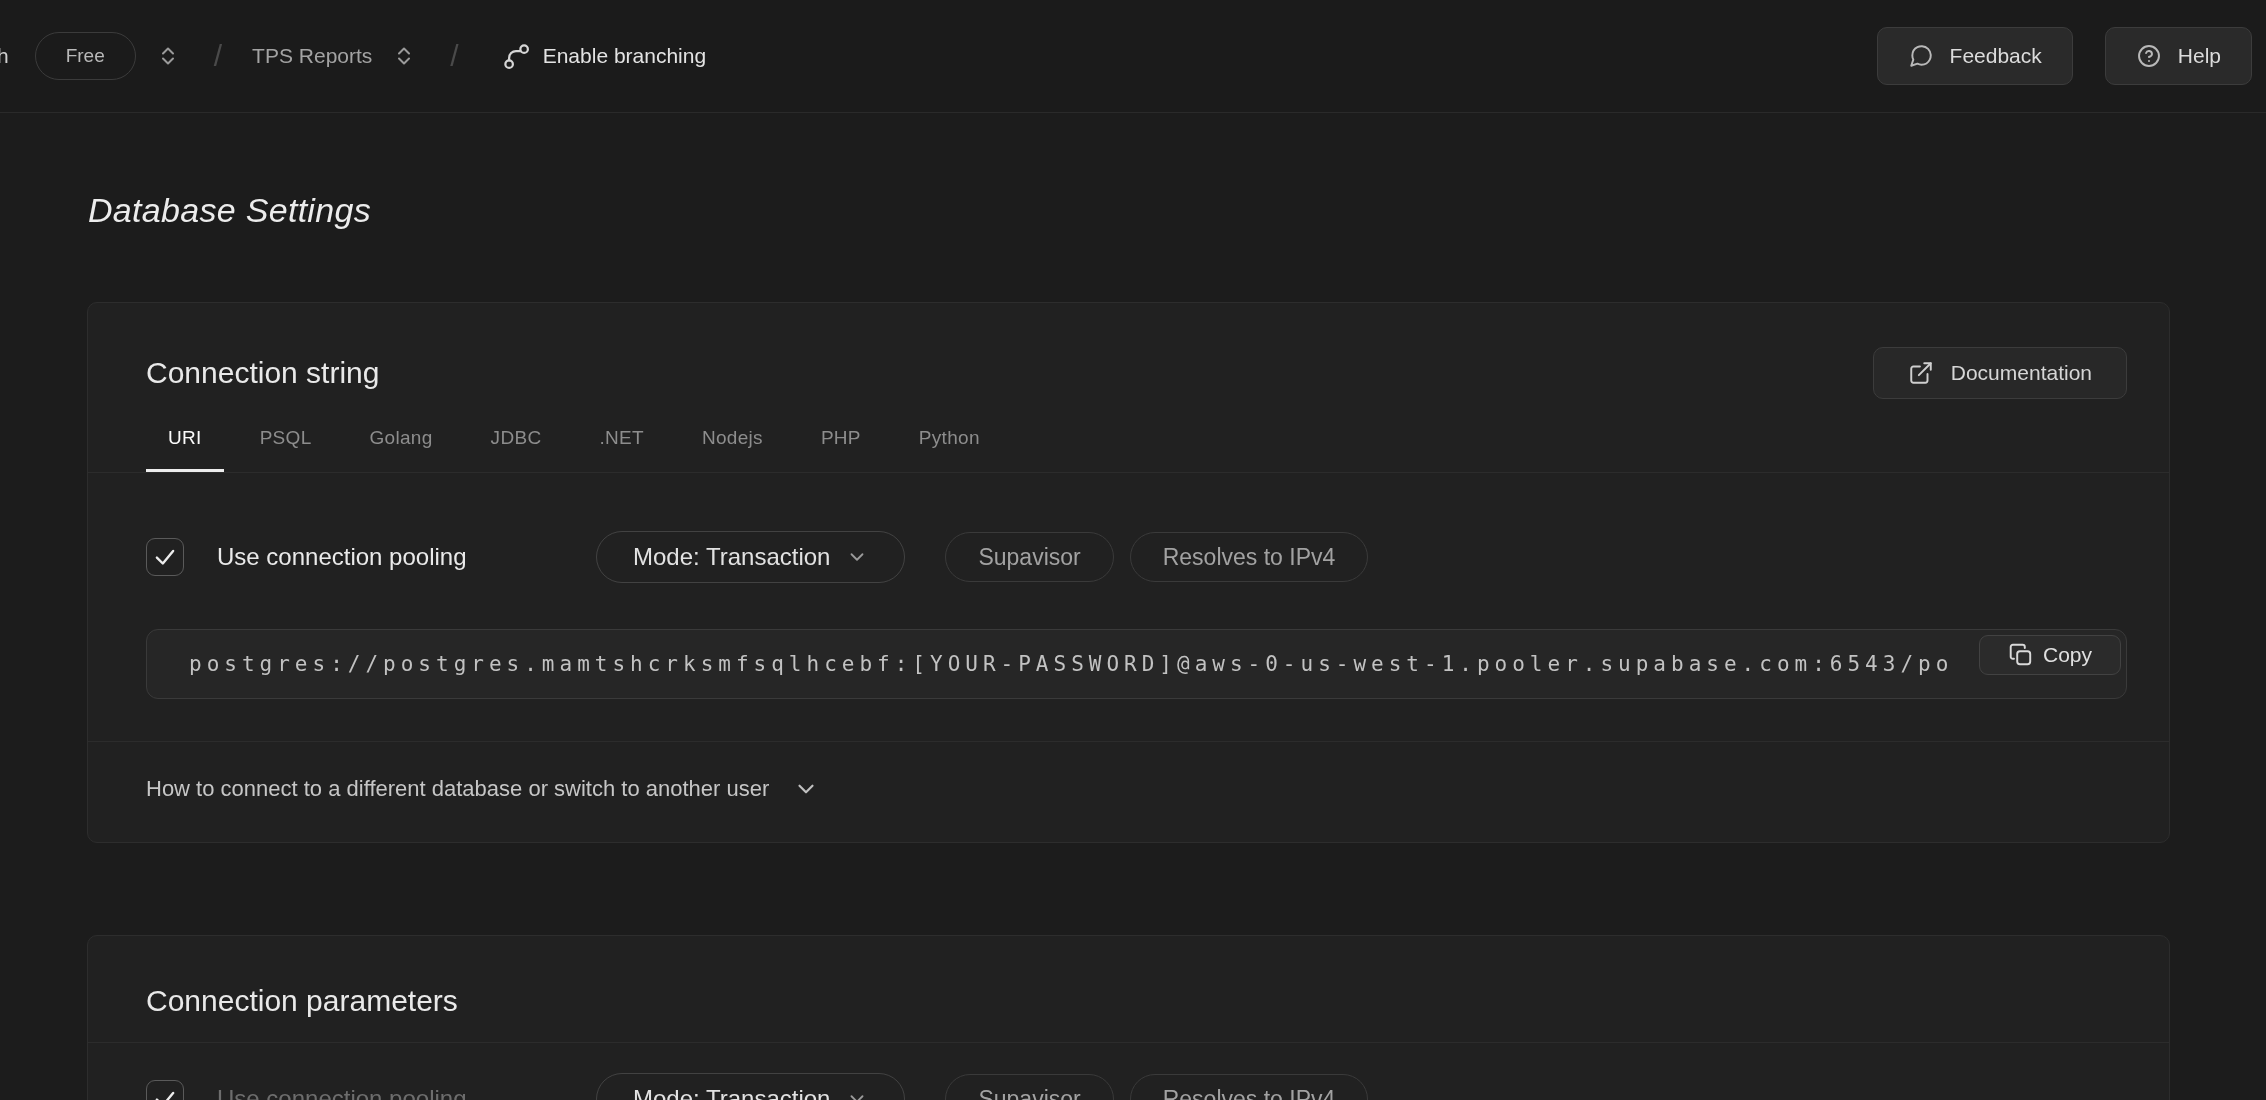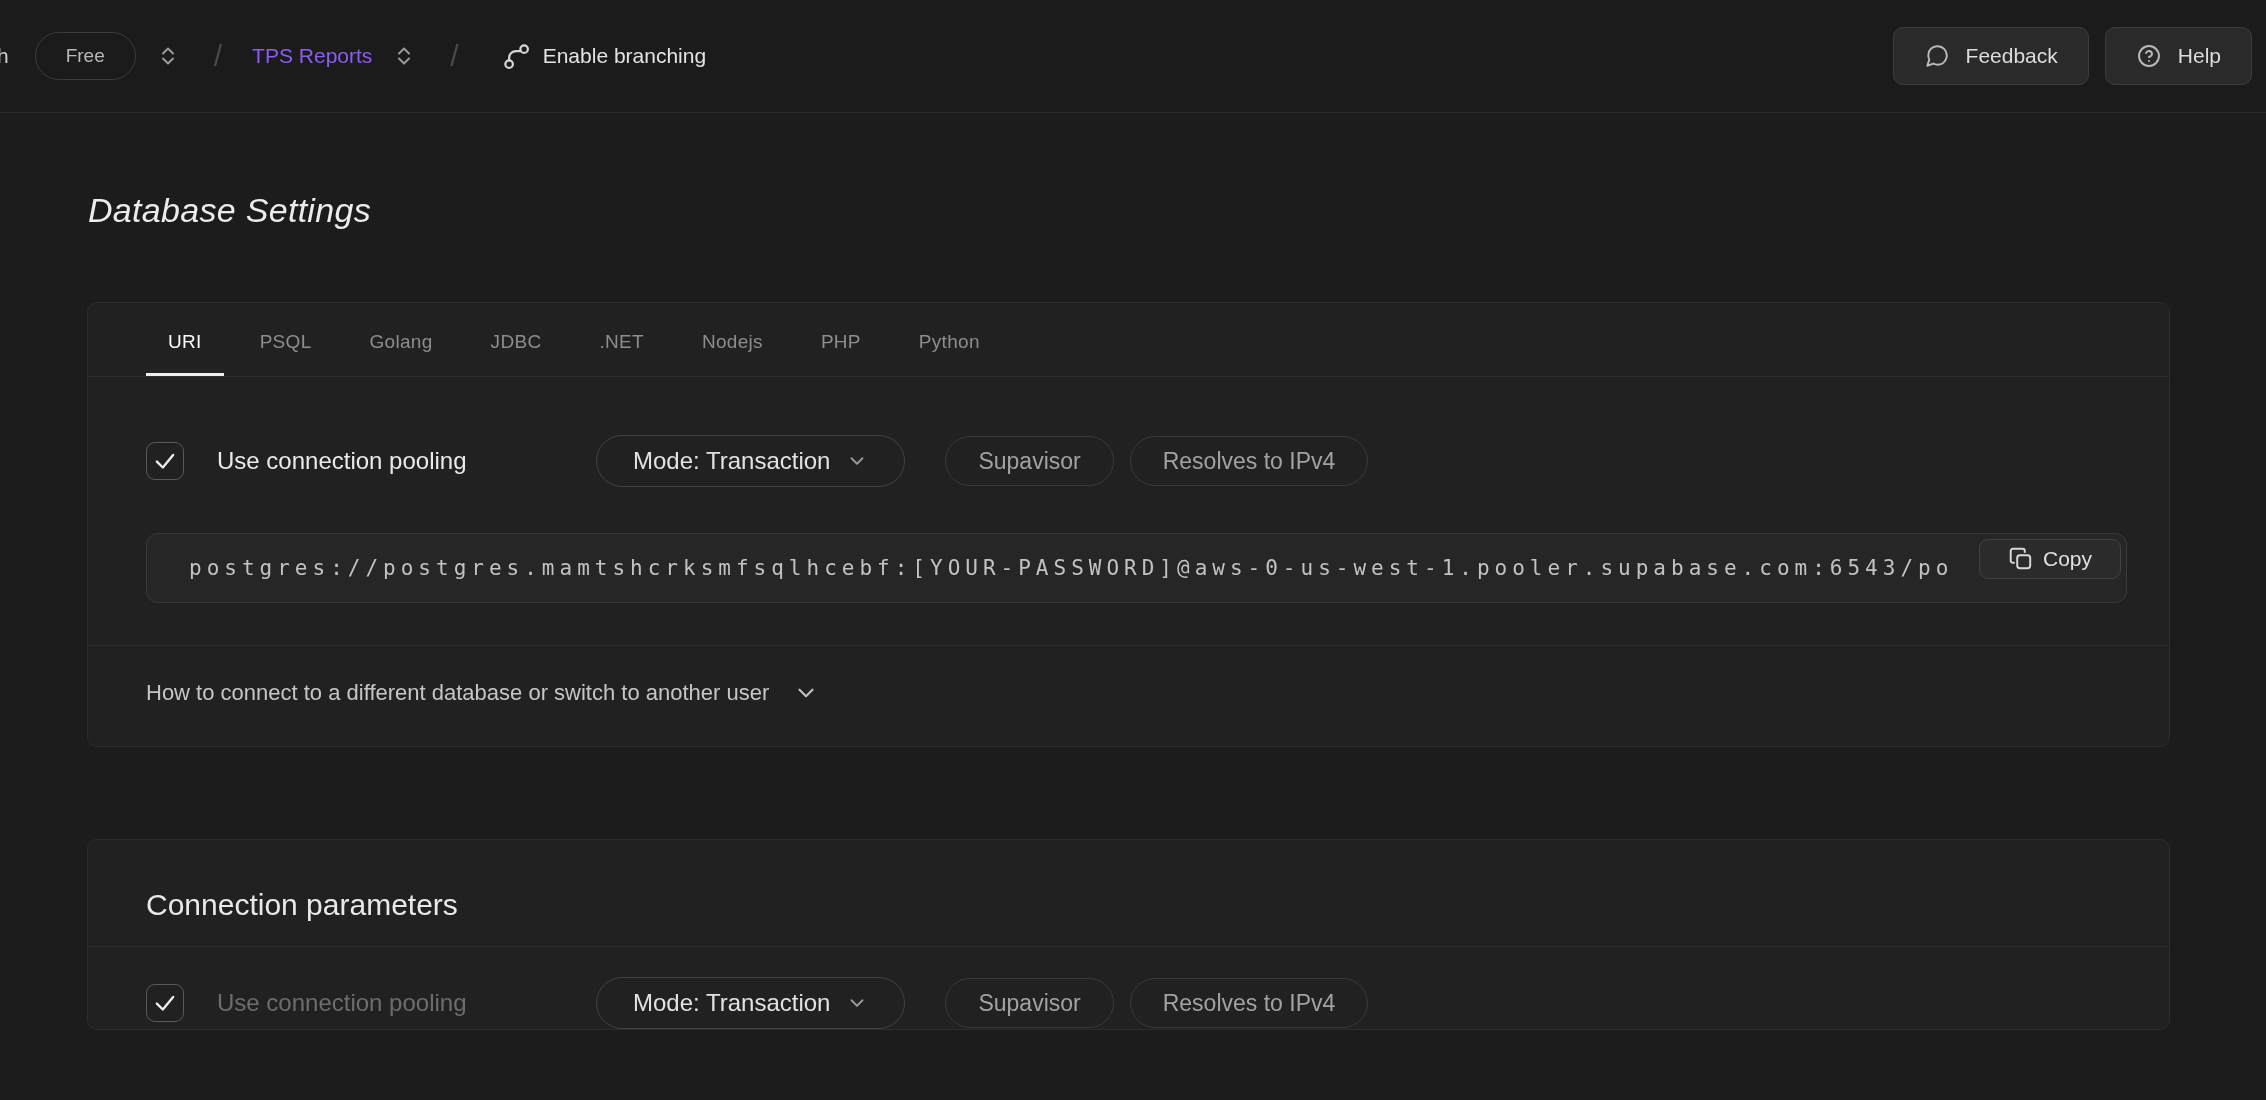--- a/index.html
+++ b/index.html
@@ -19,23 +19,23 @@
     display: flex; align-items: center; padding: 0 14px 0 0;
   }
   .crumb-trunc { color: #cfcfcf; font-size: 21px; margin-left: -3px; margin-right: 26px; }
   .plan-pill {
     height: 48px; border: 1px solid #3b3b3b; border-radius: 24px;
     display: flex; align-items: center; padding: 0 30px;
     color: #b9b9b9; font-size: 19px; background: transparent; cursor: pointer;
   }
   .updown-btn { margin-left: 16px; color: #9a9a9a; cursor: pointer; background: none; border: none; padding: 4px; }
   .crumb-sep { color: #4a4a4a; font-size: 30px; font-weight: 300; margin: 0 30px; }
-  .project-name { font-size: 21px; color: #8b5cf6; }
+  .project-name { font-size: 21px; color: #a3a3a3; }
   .branch-item { display: flex; align-items: center; gap: 12px; color: #e3e3e3; font-size: 21px; margin-left: 12px; cursor: pointer; }
-  .topbar-right { margin-left: auto; display: flex; gap: 16px; }
+  .topbar-right { margin-left: auto; display: flex; gap: 32px; }
   .tb-btn {
     height: 58px; background: #2a2a2a; border: 1px solid #3c3c3c; border-radius: 10px;
     display: flex; align-items: center; gap: 16px; padding: 0 30px;
     font-size: 21px; color: #dcdcdc; cursor: pointer;
   }
 
   
   .content { padding: 0 96px 0 87px; }
   .page-title { font-size: 34px; font-weight: 400; color: #ececec; margin: 78px 0 0 1px; letter-spacing: 0.3px; font-style: italic; }
 
@@ -163,20 +163,33 @@
       <span>Help</span>
     </button>
   </div>
 </header>
 
 <main class="content">
 
   <h1 class="page-title">Database Settings</h1>
 
   <section class="card">
+    <div class="card-header">
+      <h2 class="card-title">Connection string</h2>
+      <button class="doc-btn">
+        <span>
+          <svg width="26" height="26" viewBox="0 0 24 24" fill="none" stroke="#cfcfcf" stroke-width="1.8" stroke-linecap="round" stroke-linejoin="round">
+            <path d="M18 13v6a2 2 0 0 1-2 2H5a2 2 0 0 1-2-2V8a2 2 0 0 1 2-2h6"></path>
+            <polyline points="15 3 21 3 21 9"></polyline>
+            <line x1="10" y1="14" x2="21" y2="3"></line>
+          </svg>
+        </span>
+        <span>Documentation</span>
+      </button>
+    </div>
 
     <nav class="tabs">
       <div class="tab active">URI</div>
       <div class="tab">PSQL</div>
       <div class="tab">Golang</div>
       <div class="tab">JDBC</div>
       <div class="tab">.NET</div>
       <div class="tab">Nodejs</div>
       <div class="tab">PHP</div>
       <div class="tab">Python</div>

